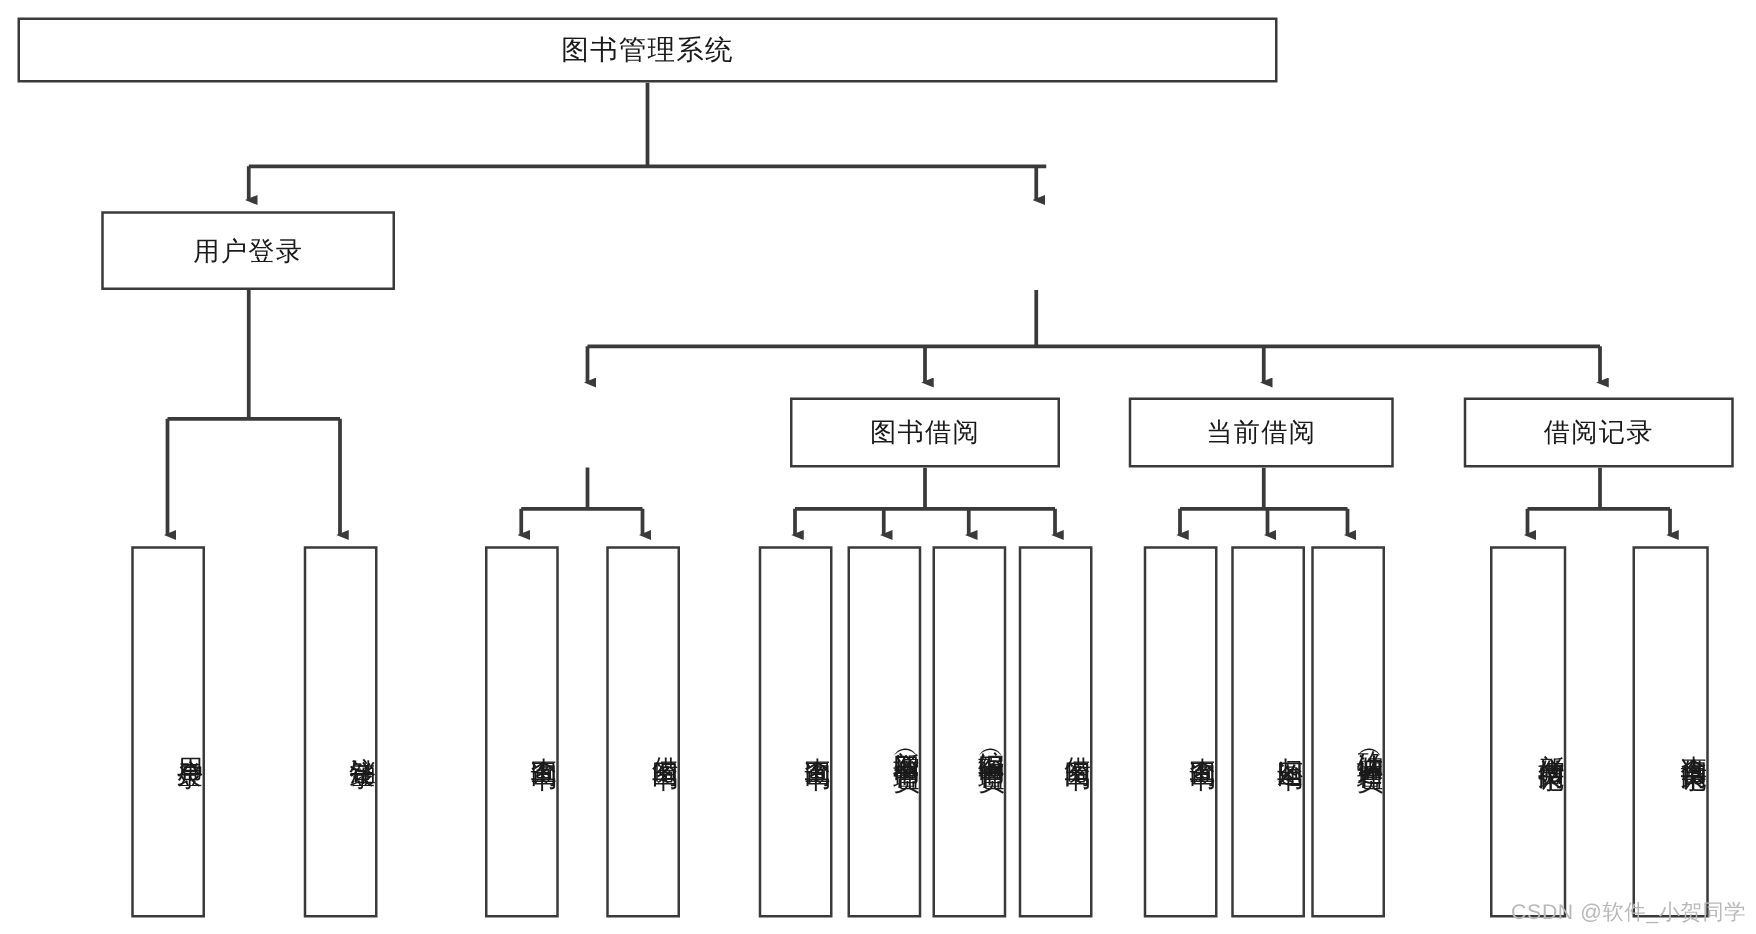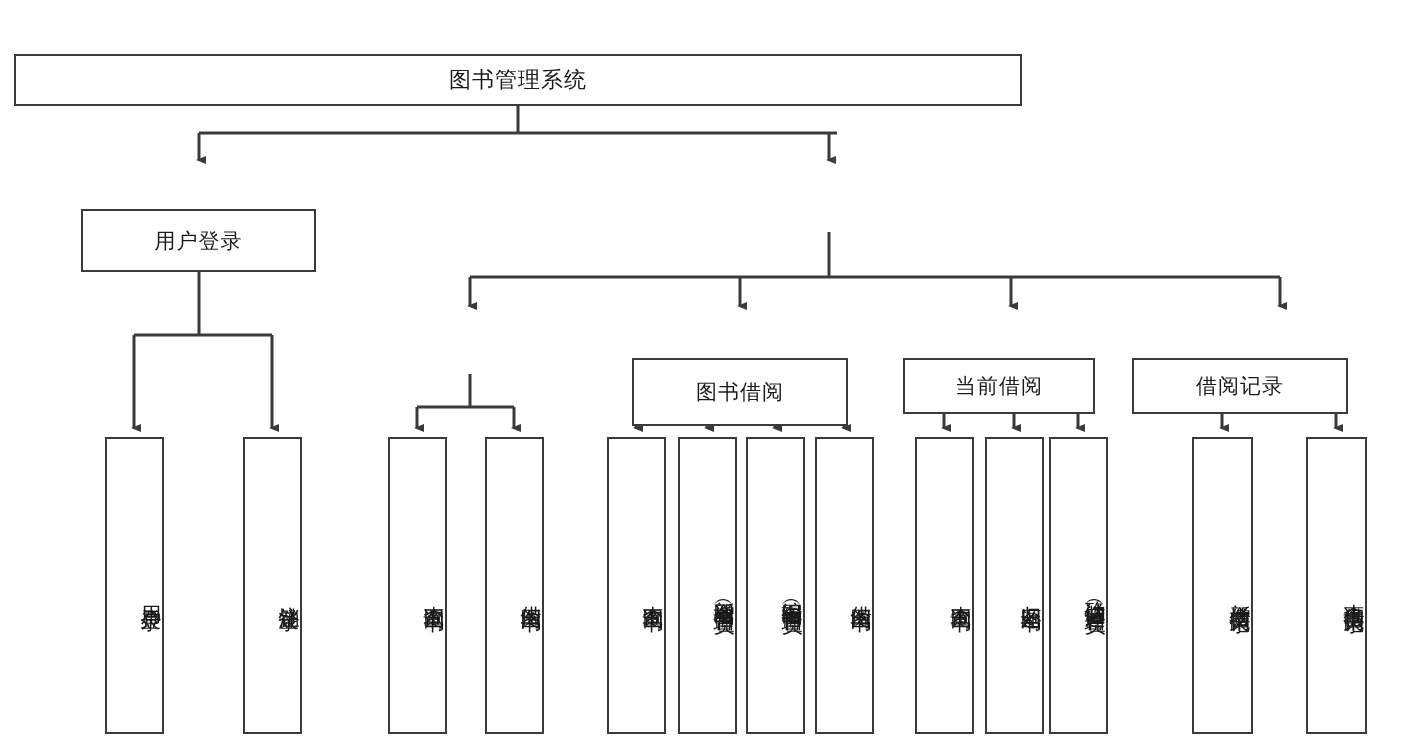--- a/index.html
+++ b/index.html
@@ -31,21 +31,20 @@
     background: #ffffff;
     border: 2px solid #3a3a3a;
     display: flex;
     align-items: center;
     justify-content: center;
     color: #1a1a1a;
   }
   .node.horiz {
     font-size: 21px;
     letter-spacing: 1px;
-    margin-top: 40px;
   }
   .node.vert {
     writing-mode: vertical-rl;
     text-orientation: upright;
     font-size: 21px;
     letter-spacing: 2px;
     align-items: flex-start;
     justify-content: center;
     padding-top: 14px;
   }
@@ -122,25 +121,25 @@
       <path d="M1336,407 L1336,428" marker-end="url(#arrow)"></path>
     </g>
   </svg>
 
   <div class="node horiz" id="root-node" style="left:14px; top:14px; width:1008px; height:52px;">图书管理系统</div>
 
   <div class="node horiz" style="left:81px; top:169px; width:235px; height:63px;">用户登录</div>
 
 
 
-  <div class="node horiz" style="left:632px; top:318px; width:216px; height:68px;">图书借阅</div>
+  <div class="node horiz" style="left:632px; top:318px; width:216px; height:56px;">图书借阅</div>
 
-  <div class="node horiz" style="left:903px; top:318px; width:192px; height:56px;">当前借阅</div>
+  <div class="node horiz" style="left:903px; top:318px; width:212px; height:56px;">当前借阅</div>
 
-  <div class="node horiz" style="left:1132px; top:318px; width:216px; height:56px;text-align:center;">借阅记录</div>
+  <div class="node horiz" style="left:1171px; top:318px; width:216px; height:56px;text-align:center;">借阅记录</div>
 
   <div class="node vert" style="left:105px; top:437px; width:59px; height:297px;">
     <span class="vtext">用户登录</span>
   </div>
   <div class="node vert" style="left:243px; top:437px; width:59px; height:297px;">
     <span class="vtext">注销登录</span>
   </div>
   <div class="node vert" style="left:388px; top:437px; width:59px; height:297px;">
     <span class="vtext">查询图书</span>
   </div>
@@ -168,14 +167,15 @@
   <div class="node vert" style="left:1049px; top:437px; width:59px; height:297px;">
     <span class="vtext">确认归还（管理员）</span>
   </div>
   <div class="node vert" style="left:1192px; top:437px; width:61px; height:297px;">
     <span class="vtext">新增借阅记录</span>
   </div>
   <div class="node vert" style="left:1306px; top:437px; width:61px; height:297px;">
     <span class="vtext">查询借阅记录</span>
   </div>
 
+  <div id="watermark">CSDN @软件_小贺同学</div>
 
 </div>
 
 </body></html>

